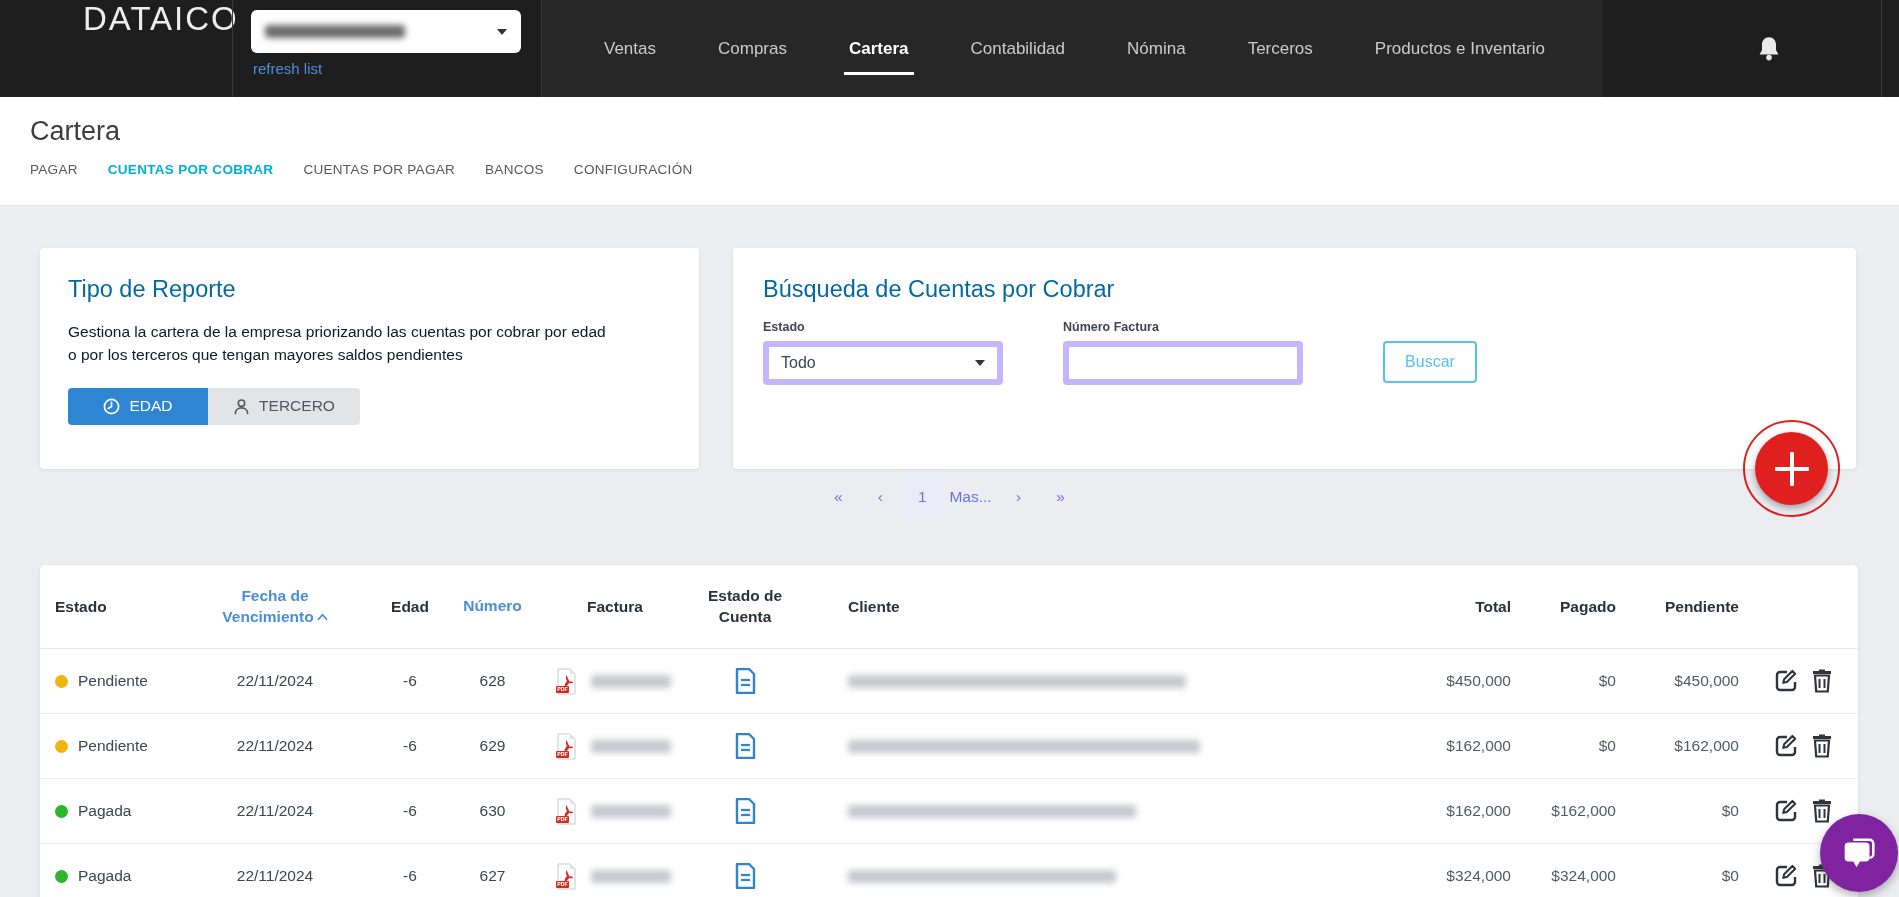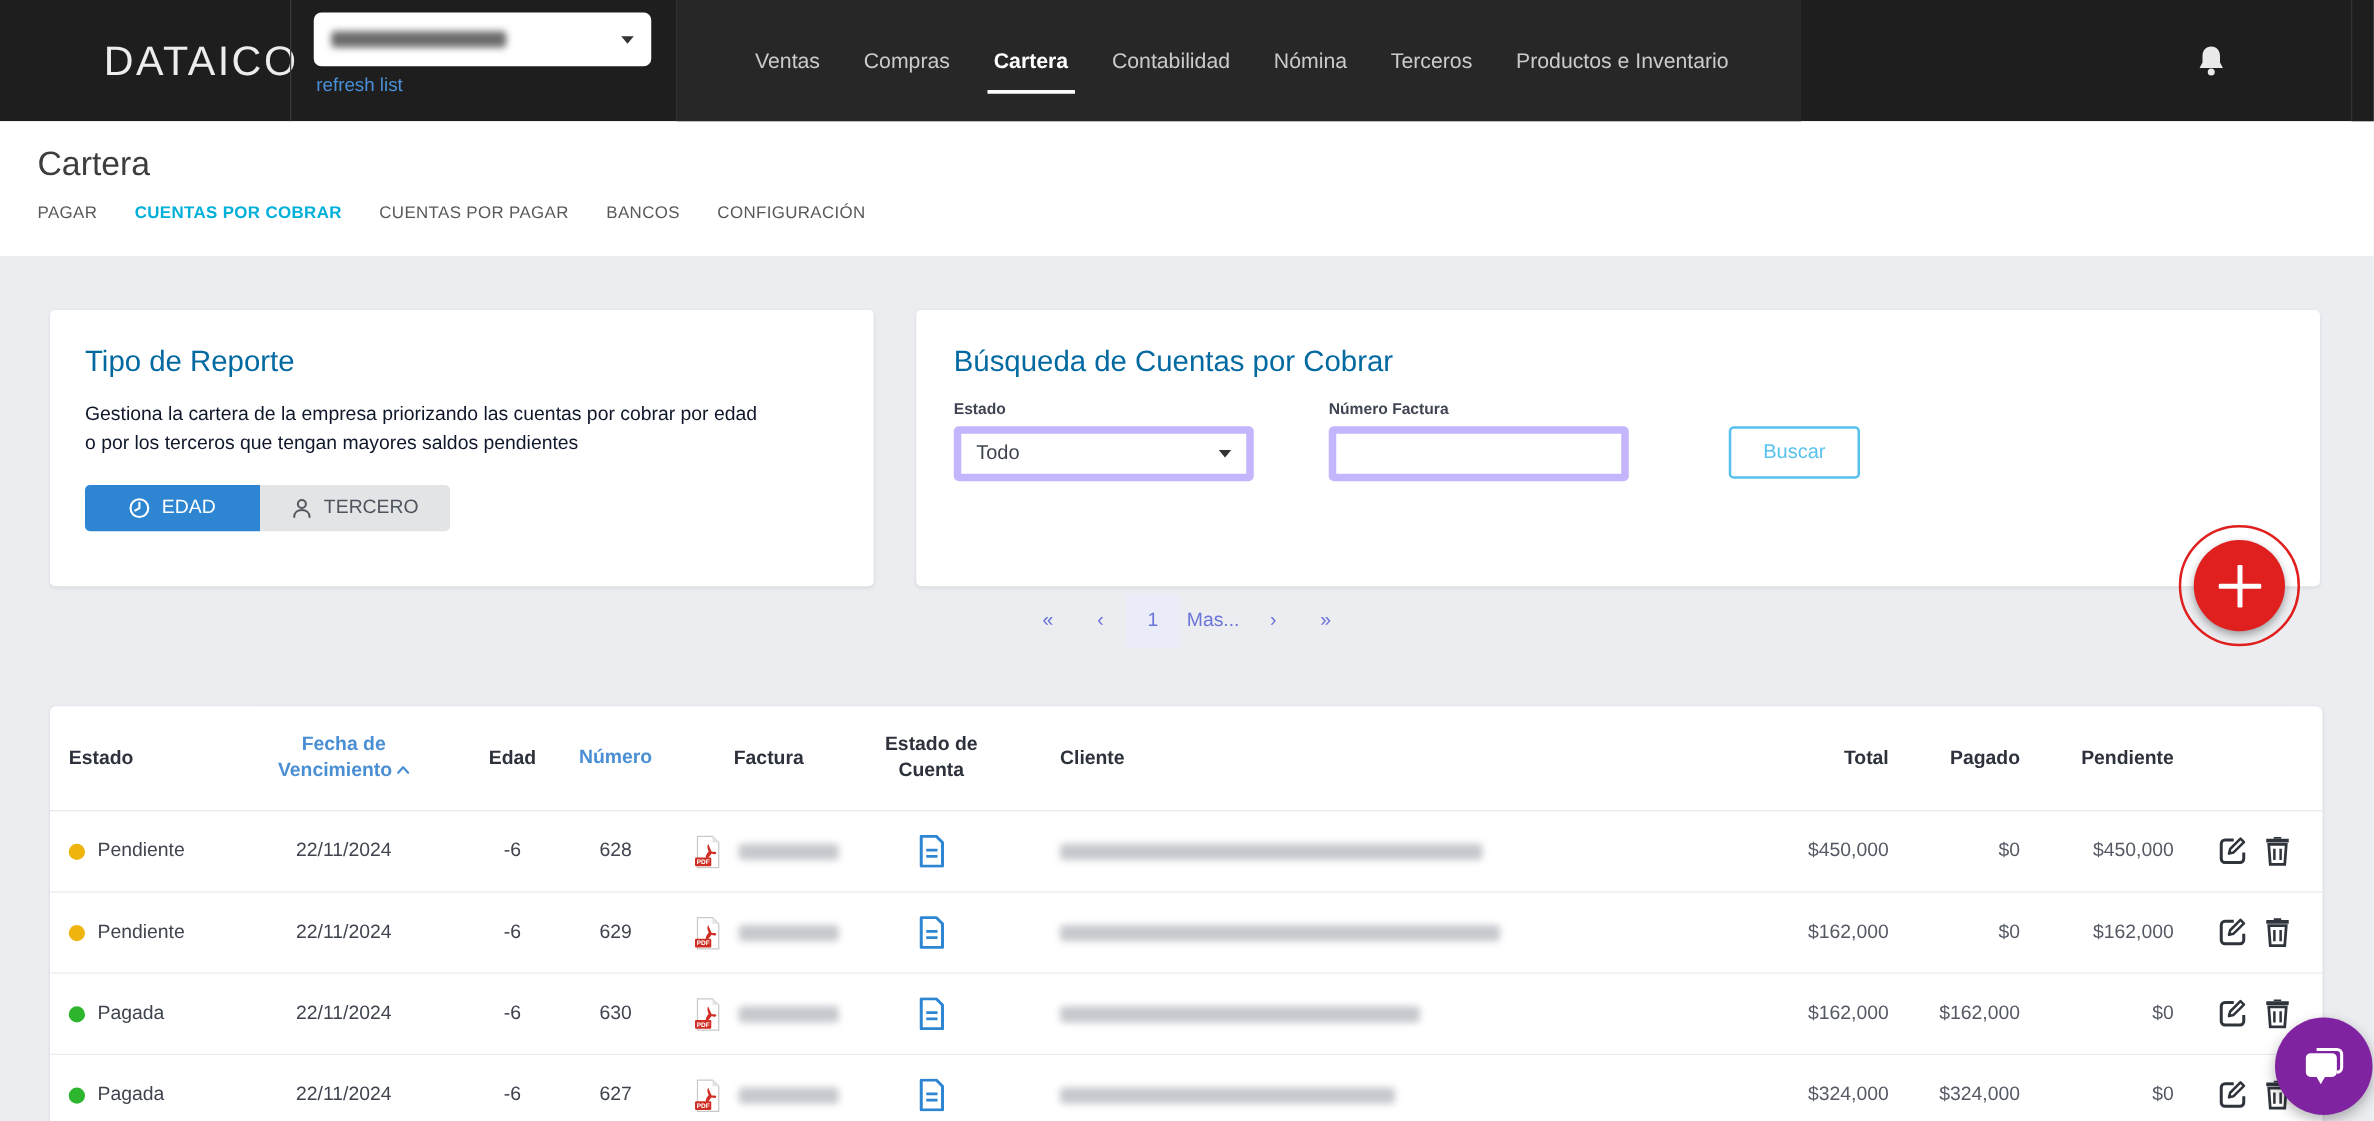--- a/index.html
+++ b/index.html
@@ -9,42 +9,42 @@
     background: #ecedf1;
     position: relative;
     color: #3c414b;
   }
 
   
   .navbar {
     height: 97px; background: #1e1e1e;
     display: flex; align-items: stretch;
   }
-  .logo-wrap { width: 232px; display: flex; align-items: center; padding-left: 32px; gap: 39px; }
+  .logo-wrap { width: 232px; display: flex; padding-left: 32px; gap: 39px; }
   .brand-text {
     color: #ededed; font-size: 33px; font-weight: 300;
     letter-spacing: 2px; margin-left: 12px;
   }
   .v-div { width: 1px; background: #3a3a3a; }
   .company-block { width: 308px; padding: 10px 20px 0 18px; }
   .company-select {
     height: 43px; background: #ffffff; border-radius: 6px;
     display: flex; align-items: center; justify-content: space-between;
     padding: 0 14px; cursor: pointer;
   }
   .blur-blob { border-radius: 3px; filter: blur(3px); }
   .company-blur { width: 140px; height: 13px; background: #6b6b6b; }
   .select-caret {
     width: 0; height: 0; border-left: 5px solid transparent;
     border-right: 5px solid transparent; border-top: 6px solid #333;
   }
   .refresh-link { display: inline-block; color: #4a90d9; font-size: 15px; margin: 7px 0 0 2px; cursor: pointer; }
   .nav-menu {
     background: #272727; display: flex; align-items: center;
-    padding: 0 58px 0 62px; gap: 35px;
+    padding: 0 58px 0 62px; gap: 62px;
   }
   .nav-item {
     position: relative; color: #cbcbcb; font-size: 17px;
     height: 100%; display: flex; align-items: center; cursor: pointer;
     white-space: nowrap;
   }
   .nav-item.active { color: #ffffff; font-weight: 700; }
   .nav-item.active::after {
     content: ""; position: absolute; left: -5px; right: -5px;
     bottom: 22px; height: 3px; background: #ffffff;
@@ -96,21 +96,21 @@
   .filter-group { display: flex; flex-direction: column; width: 240px; margin-right: 30px; }
   .filter-label { font-size: 12.5px; font-weight: 700; color: #3f4552; margin-bottom: 7px; }
   .filter-control {
     height: 44px; border: 6px solid #c4b5fd; border-radius: 4px; background: #fff;
     font-size: 16px; color: #3e434e; padding: 0 12px;
     display: flex; align-items: center; justify-content: space-between;
     font-family: "Liberation Sans", sans-serif; width: 100%;
   }
   input.filter-control { cursor: text; }
   .buscar-btn {
-    margin-left: 50px; margin-bottom: 2px; width: 105px; height: 42px;
+    margin-left: 50px; margin-bottom: 2px; width: 94px; height: 42px;
     background: #ffffff; border: 2px solid #57c2ec; border-radius: 4px;
     color: #57c2ec; font-size: 16px; cursor: pointer;
     font-family: "Liberation Sans", sans-serif;
   }
 
   
   .pagination {
     position: absolute; top: 270px; left: 0; right: 0;
     display: flex; justify-content: center; align-items: center;
   }

